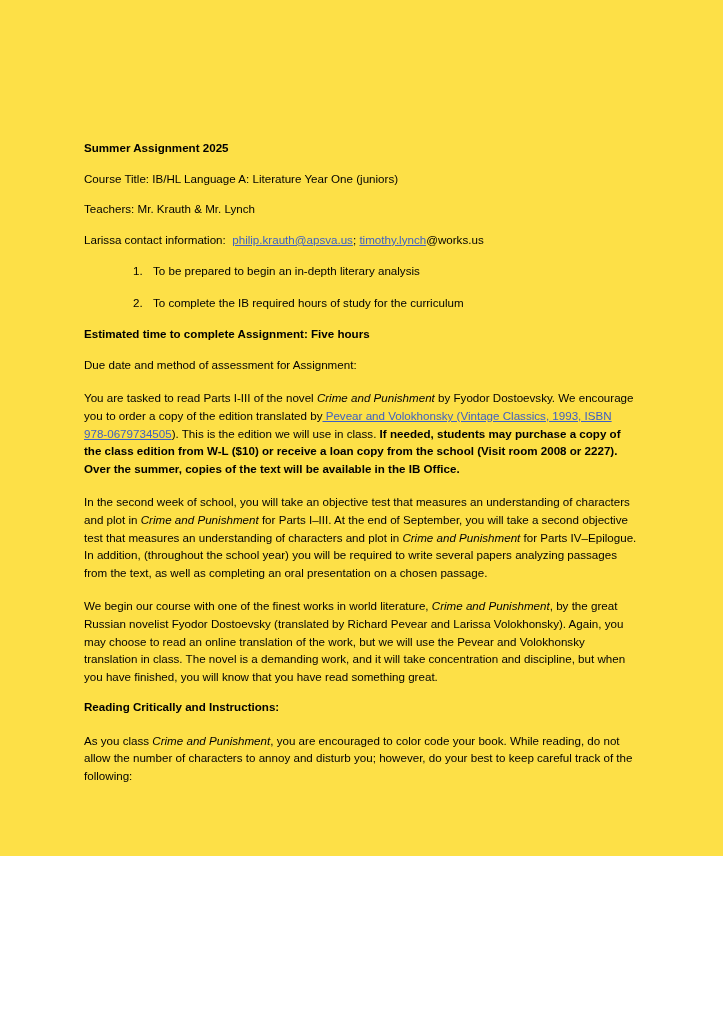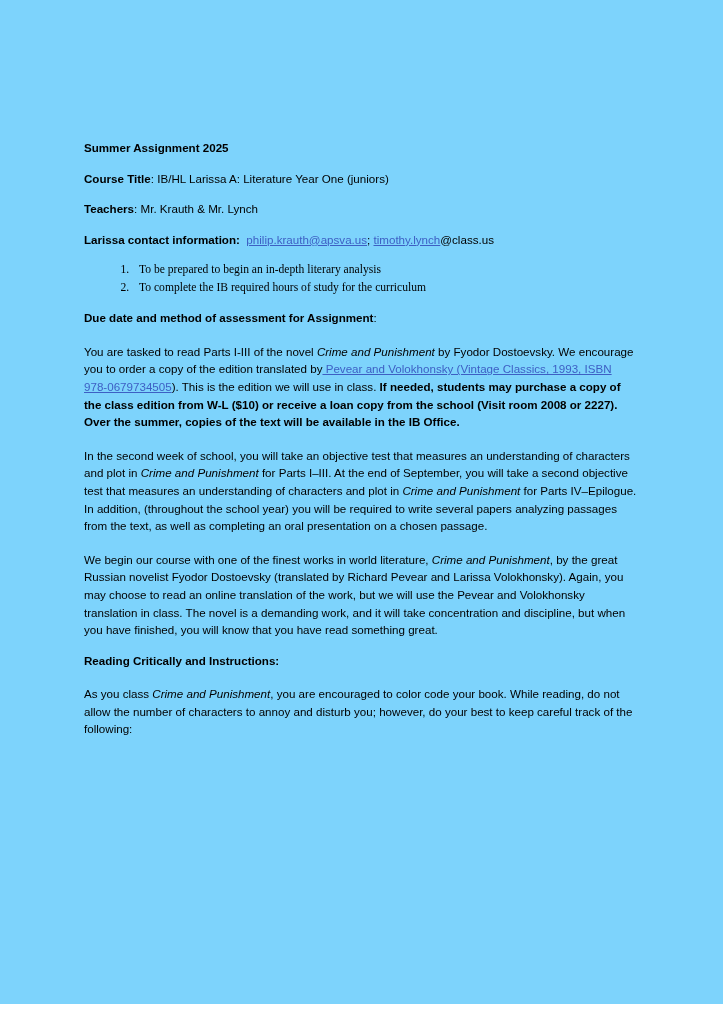--- a/index.html
+++ b/index.html
@@ -12,22 +12,22 @@
     width: 723px;
     height: 1024px;
     overflow: hidden;
     font-family: "Liberation Sans", sans-serif;
     color: #000000;
     -webkit-font-smoothing: antialiased;
   }
   .page {
     position: relative;
     width: 723px;
-    height: 1004px;
-    background: #7dd3fc;
+    height: 856px;
+    background: #fde047;
     box-sizing: border-box;
   }
   .doc-body {
     position: absolute;
     left: 84px;
     top: 139px;
     width: 554px;
   }
   p, .blk {
     margin: 0 0 13px 0;
@@ -36,70 +36,70 @@
     text-align: left;
     color: #000;
   }
   .heading {
     font-weight: bold;
     margin: 0 0 13px 0;
     font-size: 11.6px;
     line-height: 17.6px;
   }
   .label {
-    font-weight: bold;
+    font-weight: normal;
   }
   .para {
     margin: 16px 0 13px 0;
     font-size: 11.6px;
     line-height: 17.6px;
   }
   ol.purpose-list {
     margin: 0 0 13px 0;
     padding: 0 0 0 48px;
     list-style-type: decimal;
     font-size: 11.6px;
     line-height: 17.4px;
   }
   ol.purpose-list li {
     padding-left: 7px;
-    margin: 0;
-    font-family: Liberation Serif, serif;
+    margin: 14px;
   }
   a.link, .link {
     color: #3d5fc4;
     text-decoration-color: #3d5fc4;
   }
   i, .ital {
     font-style: italic;
   }
   b, .bold {
     font-weight: bold;
   }
 </style>
 </head>
 <body>
 
 <div class="page">
   <div class="doc-body">
 
     <div class="heading">Summer Assignment 2025</div>
 
-    <div class="blk"><span class="label">Course Title</span><span>: </span><span>IB/HL Larissa A: Literature Year One (juniors)</span></div>
+    <div class="blk"><span class="label">Course Title</span><span>: </span><span>IB/HL Language A: Literature Year One (juniors)</span></div>
 
     <div class="blk"><span class="label">Teachers</span><span>: </span><span>Mr. Krauth &amp; Mr. Lynch</span></div>
 
-    <div class="blk"><span class="label">Larissa contact information:</span><span>&nbsp; </span><a class="link" href="#">philip.krauth@apsva.us</a><span>; </span><a class="link" href="#">timothy.lynch</a><span>@class.us</span></div>
+    <div class="blk"><span class="label">Larissa contact information:</span><span>&nbsp; </span><a class="link" href="#">philip.krauth@apsva.us</a><span>; </span><a class="link" href="#">timothy.lynch</a><span>@works.us</span></div>
 
 
     <ol class="purpose-list">
       <li>To be prepared to begin an in-depth literary analysis</li>
       <li>To complete the IB required hours of study for the curriculum</li>
     </ol>
 
+    <div class="heading">Estimated time to complete Assignment: Five hours</div>
 
     <div class="blk"><span class="label">Due date and method of assessment for Assignment</span><span>:</span></div>
 
     <p class="para"><span>You are tasked to read Parts I-III of the novel </span><i>Crime and Punishment</i><span> by Fyodor Dostoevsky. We encourage you to order a copy of the edition translated by</span><a class="link" href="#"> Pevear and Volokhonsky (Vintage Classics, 1993, ISBN 978-0679734505</a><span>). This is the edition we will use in class.  </span><b>If needed, students may purchase a copy of the class edition from W-L ($10) or receive a loan copy from the school (Visit room 2008 or 2227). Over the summer, copies of the text will be available in the IB Office.</b></p>
 
     <p class="para"><span>In the second week of school, you will take an objective test that measures an understanding of characters and plot in </span><i>Crime and Punishment</i><span> for Parts I–III. At the end of September, you will take a second objective test that measures an understanding of characters and plot in </span><i>Crime and Punishment</i><span> for Parts IV–Epilogue.  In addition, (throughout the school year) you will be required to write several papers analyzing passages from the text, as well as completing an oral presentation on a chosen passage.</span></p>
 
 
     <p class="para"><span>We begin our course with one of the finest works in world literature, </span><i>Crime and Punishment</i><span>, by the great Russian novelist Fyodor Dostoevsky (translated by Richard Pevear and Larissa Volokhonsky).  Again, you may choose to read an online translation of the work, but we will use the Pevear and Volokhonsky translation in class. The novel is a demanding work, and it will take concentration and discipline, but when you have finished, you will know that you have read something great.</span></p>
 

